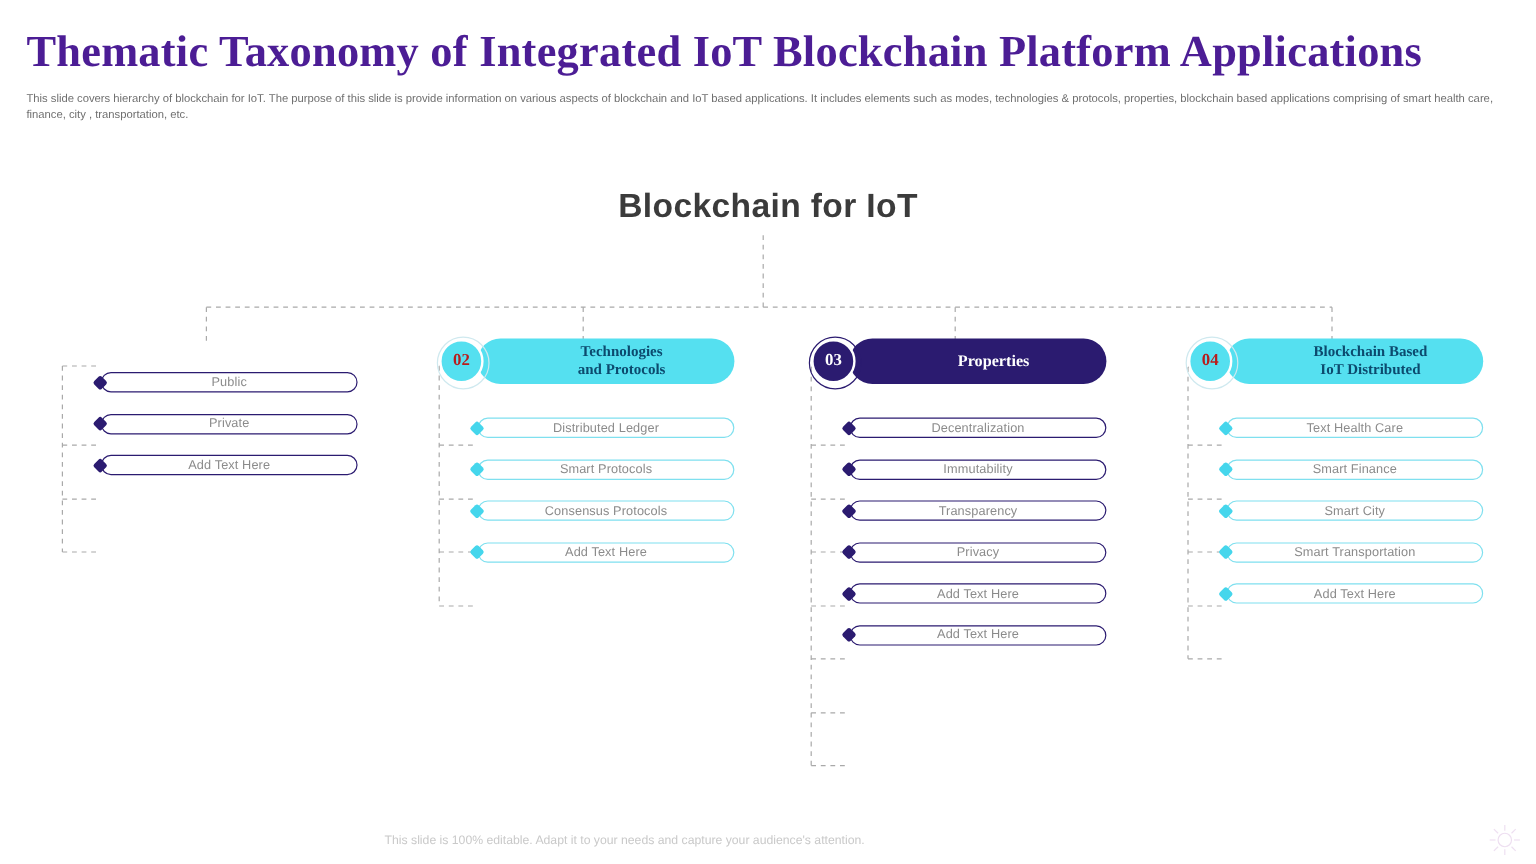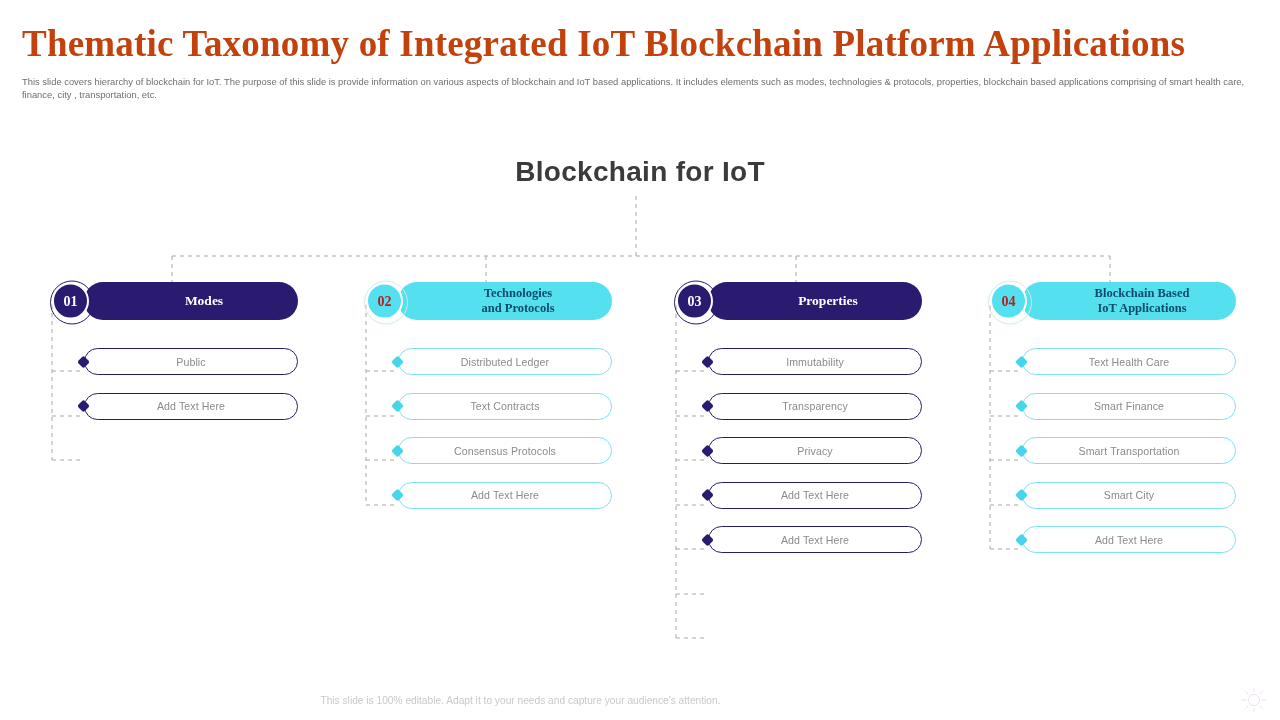--- a/index.html
+++ b/index.html
@@ -8,21 +8,21 @@
     background:#ffffff;
     font-family:"Liberation Sans", sans-serif;
     overflow:hidden;
   }
   .slide { position:relative; width:1280px; height:720px; background:#fff; }
 
   
   .title {
     position:absolute; left:22px; top:22px; width:1240px;
     font-family:"Liberation Serif", serif;
-    font-size:37px; font-weight:700; color:#c2410c;
+    font-size:37px; font-weight:700; color:#4c1d95;
     letter-spacing:0.2px; white-space:nowrap;
   }
   .subtitle {
     position:absolute; left:22px; top:75px; width:1236px;
     font-size:9.4px; line-height:13px; color:#6f6f6f;
     font-family:"Liberation Sans", sans-serif;
   }
 
   
   .root-title {
@@ -75,21 +75,21 @@
   }
   .badge.cyan::after{
     content:""; position:absolute; left:-4.5px; top:-4.5px;
     width:42px; height:42px; border-radius:50%;
     border:1.5px solid #cfe9ef;
   }
 
   
   .items { position:relative; margin-top:28px; }
   .item {
-    position:relative; height:27px; width:214px; margin-left:36px;
+    position:relative; height:17px; width:214px; margin-left:36px;
     margin-bottom:17.5px; border-radius:14px; background:#ffffff;
     display:flex; align-items:center; justify-content:center;
   }
   .item.navy { border:1.2px solid #2b1b70; }
   .item.cyan { border:1.2px solid #7fe0ef; }
   .item-label { font-size:10.6px; color:#8b8b8b; letter-spacing:0.1px; }
   .dot {
     position:absolute; left:-6px; top:50%; transform:translateY(-50%) rotate(45deg);
     width:9px; height:9px; z-index:4;
   }
@@ -152,28 +152,28 @@
       <line x1="990" y1="306" x2="1018" y2="306"></line>
       <line x1="990" y1="371" x2="1020" y2="371"></line>
       <line x1="990" y1="416" x2="1020" y2="416"></line>
       <line x1="990" y1="460" x2="1020" y2="460"></line>
       <line x1="990" y1="505" x2="1020" y2="505"></line>
       <line x1="990" y1="549" x2="1020" y2="549"></line>
     </g>
   </svg>
 
   <div class="column col1">
-    <div class="head-pill navy">
-      <div class="badge navy">01</div>
-      <div class="head-label">Modes</div>
-    </div>
     <div class="items">
       <div class="item navy">
         <span class="dot navy"></span>
         <span class="item-label">Public</span>
+      </div>
+      <div class="item navy">
+        <span class="dot navy"></span>
+        <span class="item-label">Private</span>
       </div>
       <div class="item navy">
         <span class="dot navy"></span>
         <span class="item-label">Add Text Here</span>
       </div>
     </div>
   </div>
 
   <div class="column col2">
     <div class="head-pill cyan two-line">
@@ -181,41 +181,45 @@
       <div class="head-label">Technologies
 and Protocols</div>
     </div>
     <div class="items">
       <div class="item cyan">
         <span class="dot cyan"></span>
         <span class="item-label">Distributed Ledger</span>
       </div>
       <div class="item cyan">
         <span class="dot cyan"></span>
-        <span class="item-label">Text Contracts</span>
+        <span class="item-label">Smart Protocols</span>
       </div>
       <div class="item cyan">
         <span class="dot cyan"></span>
         <span class="item-label">Consensus Protocols</span>
       </div>
       <div class="item cyan">
         <span class="dot cyan"></span>
         <span class="item-label">Add Text Here</span>
       </div>
     </div>
   </div>
 
   <div class="column col3">
     <div class="head-pill navy">
       <div class="badge navy">03</div>
       <div class="head-label">Properties</div>
     </div>
     <div class="items">
       <div class="item navy">
         <span class="dot navy"></span>
+        <span class="item-label">Decentralization</span>
+      </div>
+      <div class="item navy">
+        <span class="dot navy"></span>
         <span class="item-label">Immutability</span>
       </div>
       <div class="item navy">
         <span class="dot navy"></span>
         <span class="item-label">Transparency</span>
       </div>
       <div class="item navy">
         <span class="dot navy"></span>
         <span class="item-label">Privacy</span>
       </div>
@@ -227,38 +231,38 @@
         <span class="dot navy"></span>
         <span class="item-label">Add Text Here</span>
       </div>
     </div>
   </div>
 
   <div class="column col4">
     <div class="head-pill cyan two-line">
       <div class="badge cyan">04</div>
       <div class="head-label">Blockchain Based
-IoT Applications</div>
+IoT Distributed</div>
     </div>
     <div class="items">
       <div class="item cyan">
         <span class="dot cyan"></span>
         <span class="item-label">Text Health Care</span>
       </div>
       <div class="item cyan">
         <span class="dot cyan"></span>
         <span class="item-label">Smart Finance</span>
       </div>
       <div class="item cyan">
         <span class="dot cyan"></span>
+        <span class="item-label">Smart City</span>
+      </div>
+      <div class="item cyan">
+        <span class="dot cyan"></span>
         <span class="item-label">Smart Transportation</span>
-      </div>
-      <div class="item cyan">
-        <span class="dot cyan"></span>
-        <span class="item-label">Smart City</span>
       </div>
       <div class="item cyan">
         <span class="dot cyan"></span>
         <span class="item-label">Add Text Here</span>
       </div>
     </div>
   </div>
 
   <div class="footer">This slide is 100% editable. Adapt it to your needs and capture your audience's attention.</div>
 

